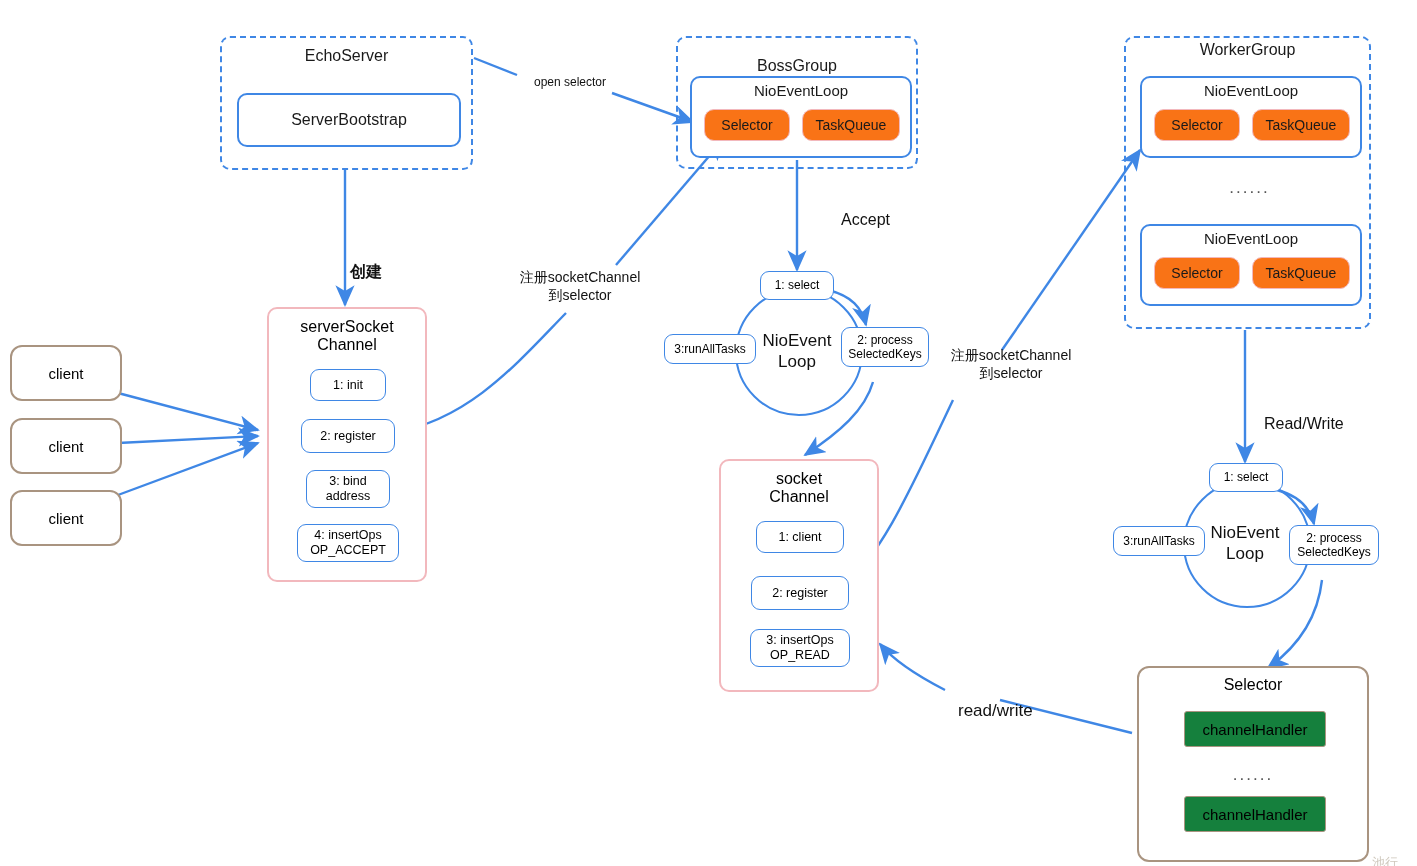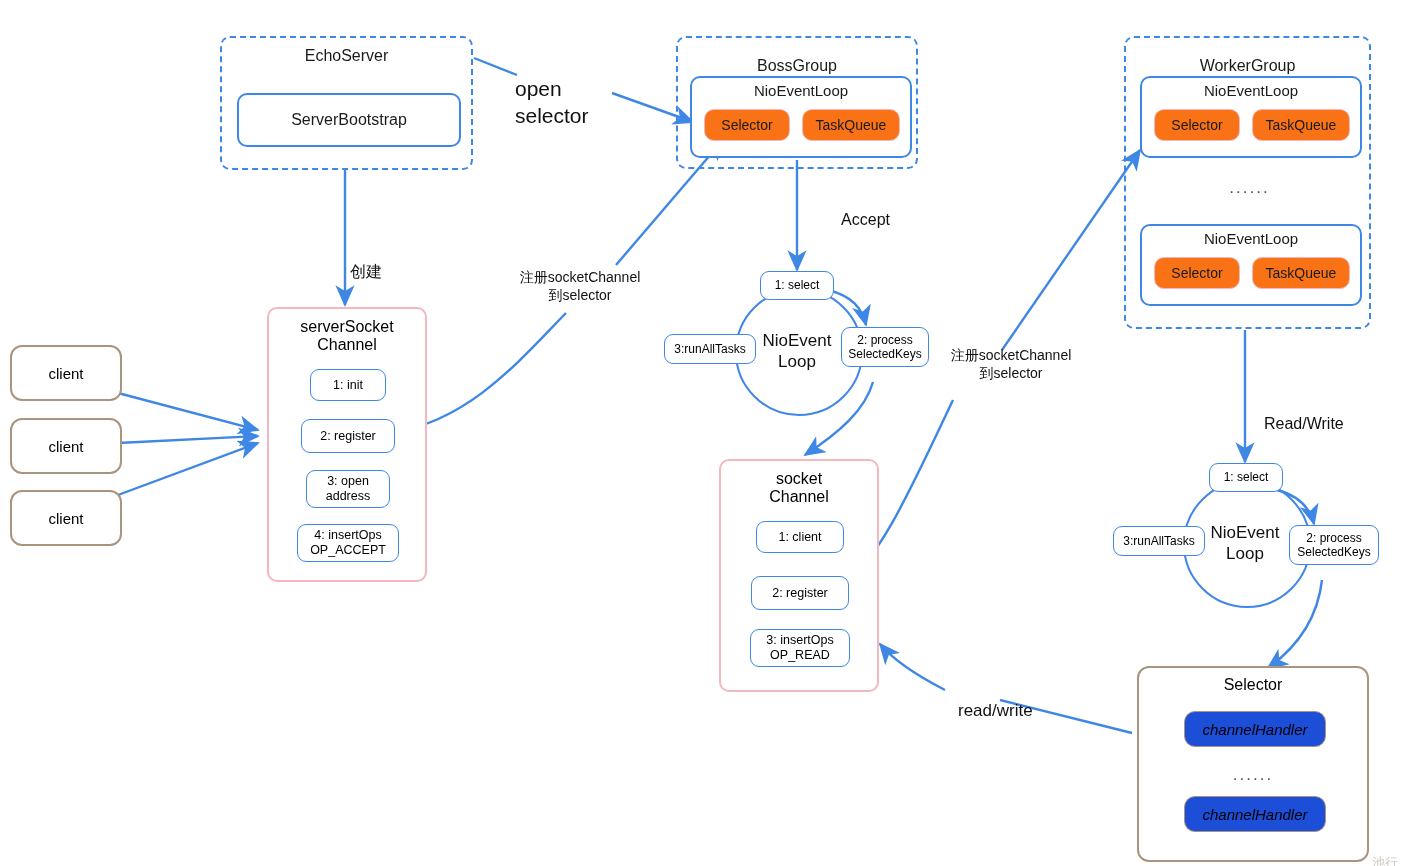--- a/index.html
+++ b/index.html
@@ -11,22 +11,22 @@
   .node{position:absolute;box-sizing:border-box;display:flex;flex-direction:column;
         align-items:center;color:#1a1a1a;}
   .group-dashed{border:2px dashed #3f87e5;border-radius:10px;background:transparent;}
   .blue-box{border:2px solid #3f87e5;border-radius:10px;background:#fff;}
   .pink-box{border:2px solid #f2b8bd;border-radius:10px;background:#fff;}
   .tan-box{border:2px solid #a99480;border-radius:12px;background:#fff;}
   .pill-blue{border:1.6px solid #3f87e5;border-radius:9px;background:#fff;
         display:flex;align-items:center;justify-content:center;text-align:center;line-height:1.2;}
   .pill-pink{border:1.8px solid #f2b8bd;border-radius:10px;background:#f97316;
         display:flex;align-items:center;justify-content:center;text-align:center;}
-  .pill-tan{border:1.8px solid #a99480;border-radius:11px;background:#1d4ed8;
-        display:flex;align-items:center;justify-content:center;text-align:center;font-style:italic;}
+  .pill-tan{border:1.8px solid #a99480;border-radius:3px;background:#15803d;
+        display:flex;align-items:center;justify-content:center;text-align:center;}
   .title{width:100%;text-align:center;}
   .ctr{position:absolute;display:flex;align-items:center;justify-content:center;text-align:center;
        line-height:1.25;color:#111;}
   .lbl{position:absolute;color:#111;text-align:center;line-height:1.3;white-space:pre-line;}
   .dots{position:absolute;color:#555;letter-spacing:2px;text-align:center;}
   .watermark{position:absolute;color:#cfc8bd;font-size:13px;}
 </style>
 </head>
 <body>
 
@@ -86,21 +86,21 @@
       <div class="pill-pink" style="position:absolute;left:12px;top:31px;width:84px;height:30px;font-size:14px;">
         <span>Selector</span>
       </div>
       <div class="pill-pink" style="position:absolute;left:110px;top:31px;width:96px;height:30px;font-size:14px;">
         <span>TaskQueue</span>
       </div>
     </div>
   </div>
 
   <div class="node group-dashed" style="left:1124px;top:36px;width:247px;height:293px;">
-    <div class="title" style="margin-top:19px;font-size:16px;">WorkerGroup</div>
+    <div class="title" style="margin-top:3px;font-size:16px;">WorkerGroup</div>
 
     <div class="blue-box" style="position:absolute;left:14px;top:38px;width:218px;height:78px;">
       <div class="title" style="margin-top:4px;font-size:15px;">NioEventLoop</div>
       <div class="pill-pink" style="position:absolute;left:12px;top:31px;width:84px;height:30px;font-size:14px;">
         <span>Selector</span>
       </div>
       <div class="pill-pink" style="position:absolute;left:110px;top:31px;width:96px;height:30px;font-size:14px;">
         <span>TaskQueue</span>
       </div>
     </div>
@@ -131,21 +131,21 @@
   <div class="pink-box" style="position:absolute;left:267px;top:307px;width:156px;height:271px;">
     <div class="title" style="margin-top:9px;font-size:16px;">serverSocket</div>
     <div class="title" style="font-size:16px;">Channel</div>
     <div class="pill-blue" style="position:absolute;left:41px;top:60px;width:74px;height:30px;font-size:12.5px;">
       <span>1: init</span>
     </div>
     <div class="pill-blue" style="position:absolute;left:32px;top:110px;width:92px;height:32px;font-size:12.5px;">
       <span>2: register</span>
     </div>
     <div class="pill-blue" style="position:absolute;left:37px;top:161px;width:82px;height:36px;font-size:12.5px;white-space:pre-line;">
-      <span style="white-space:pre-line;">3: open
+      <span style="white-space:pre-line;">3: bind
 address</span>
     </div>
     <div class="pill-blue" style="position:absolute;left:28px;top:215px;width:100px;height:36px;font-size:12.5px;">
       <span style="white-space:pre-line;">4: insertOps
 OP_ACCEPT</span>
     </div>
   </div>
 
   <div class="pink-box" style="position:absolute;left:719px;top:459px;width:156px;height:229px;">
     <div class="title" style="margin-top:9px;font-size:16px;">socket</div>
@@ -202,22 +202,22 @@
     <div class="title" style="margin-top:8px;font-size:16px;">Selector</div>
     <div class="pill-tan" style="position:absolute;left:45px;top:43px;width:140px;height:34px;font-size:15px;">
       <span>channelHandler</span>
     </div>
     <div class="dots" style="left:0;top:97px;width:228px;font-size:17px;">......</div>
     <div class="pill-tan" style="position:absolute;left:45px;top:128px;width:140px;height:34px;font-size:15px;">
       <span>channelHandler</span>
     </div>
   </div>
 
-  <div class="lbl" style="left:515px;top:75px;width:110px;font-size:21px;text-align:left;">open selector</div>
-  <div class="lbl" style="left:350px;top:262px;width:60px;font-size:16px;text-align:left;">创建</div>
+  <div class="lbl" style="left:515px;top:75px;width:110px;font-size:12px;text-align:center;">open selector</div>
+  <div class="lbl" style="left:350px;top:262px;width:60px;font-size:16px;text-align:left;font-weight:bold;">创建</div>
   <div class="lbl" style="left:507px;top:268px;width:146px;font-size:14px;">注册socketChannel
 到selector</div>
   <div class="lbl" style="left:938px;top:346px;width:146px;font-size:14px;">注册socketChannel
 到selector</div>
   <div class="lbl" style="left:958px;top:700px;width:120px;font-size:17px;text-align:left;">read/write</div>
 
   <div class="watermark" style="left:1372px;top:854px;">池行</div>
 </div>
 
 </body></html>

